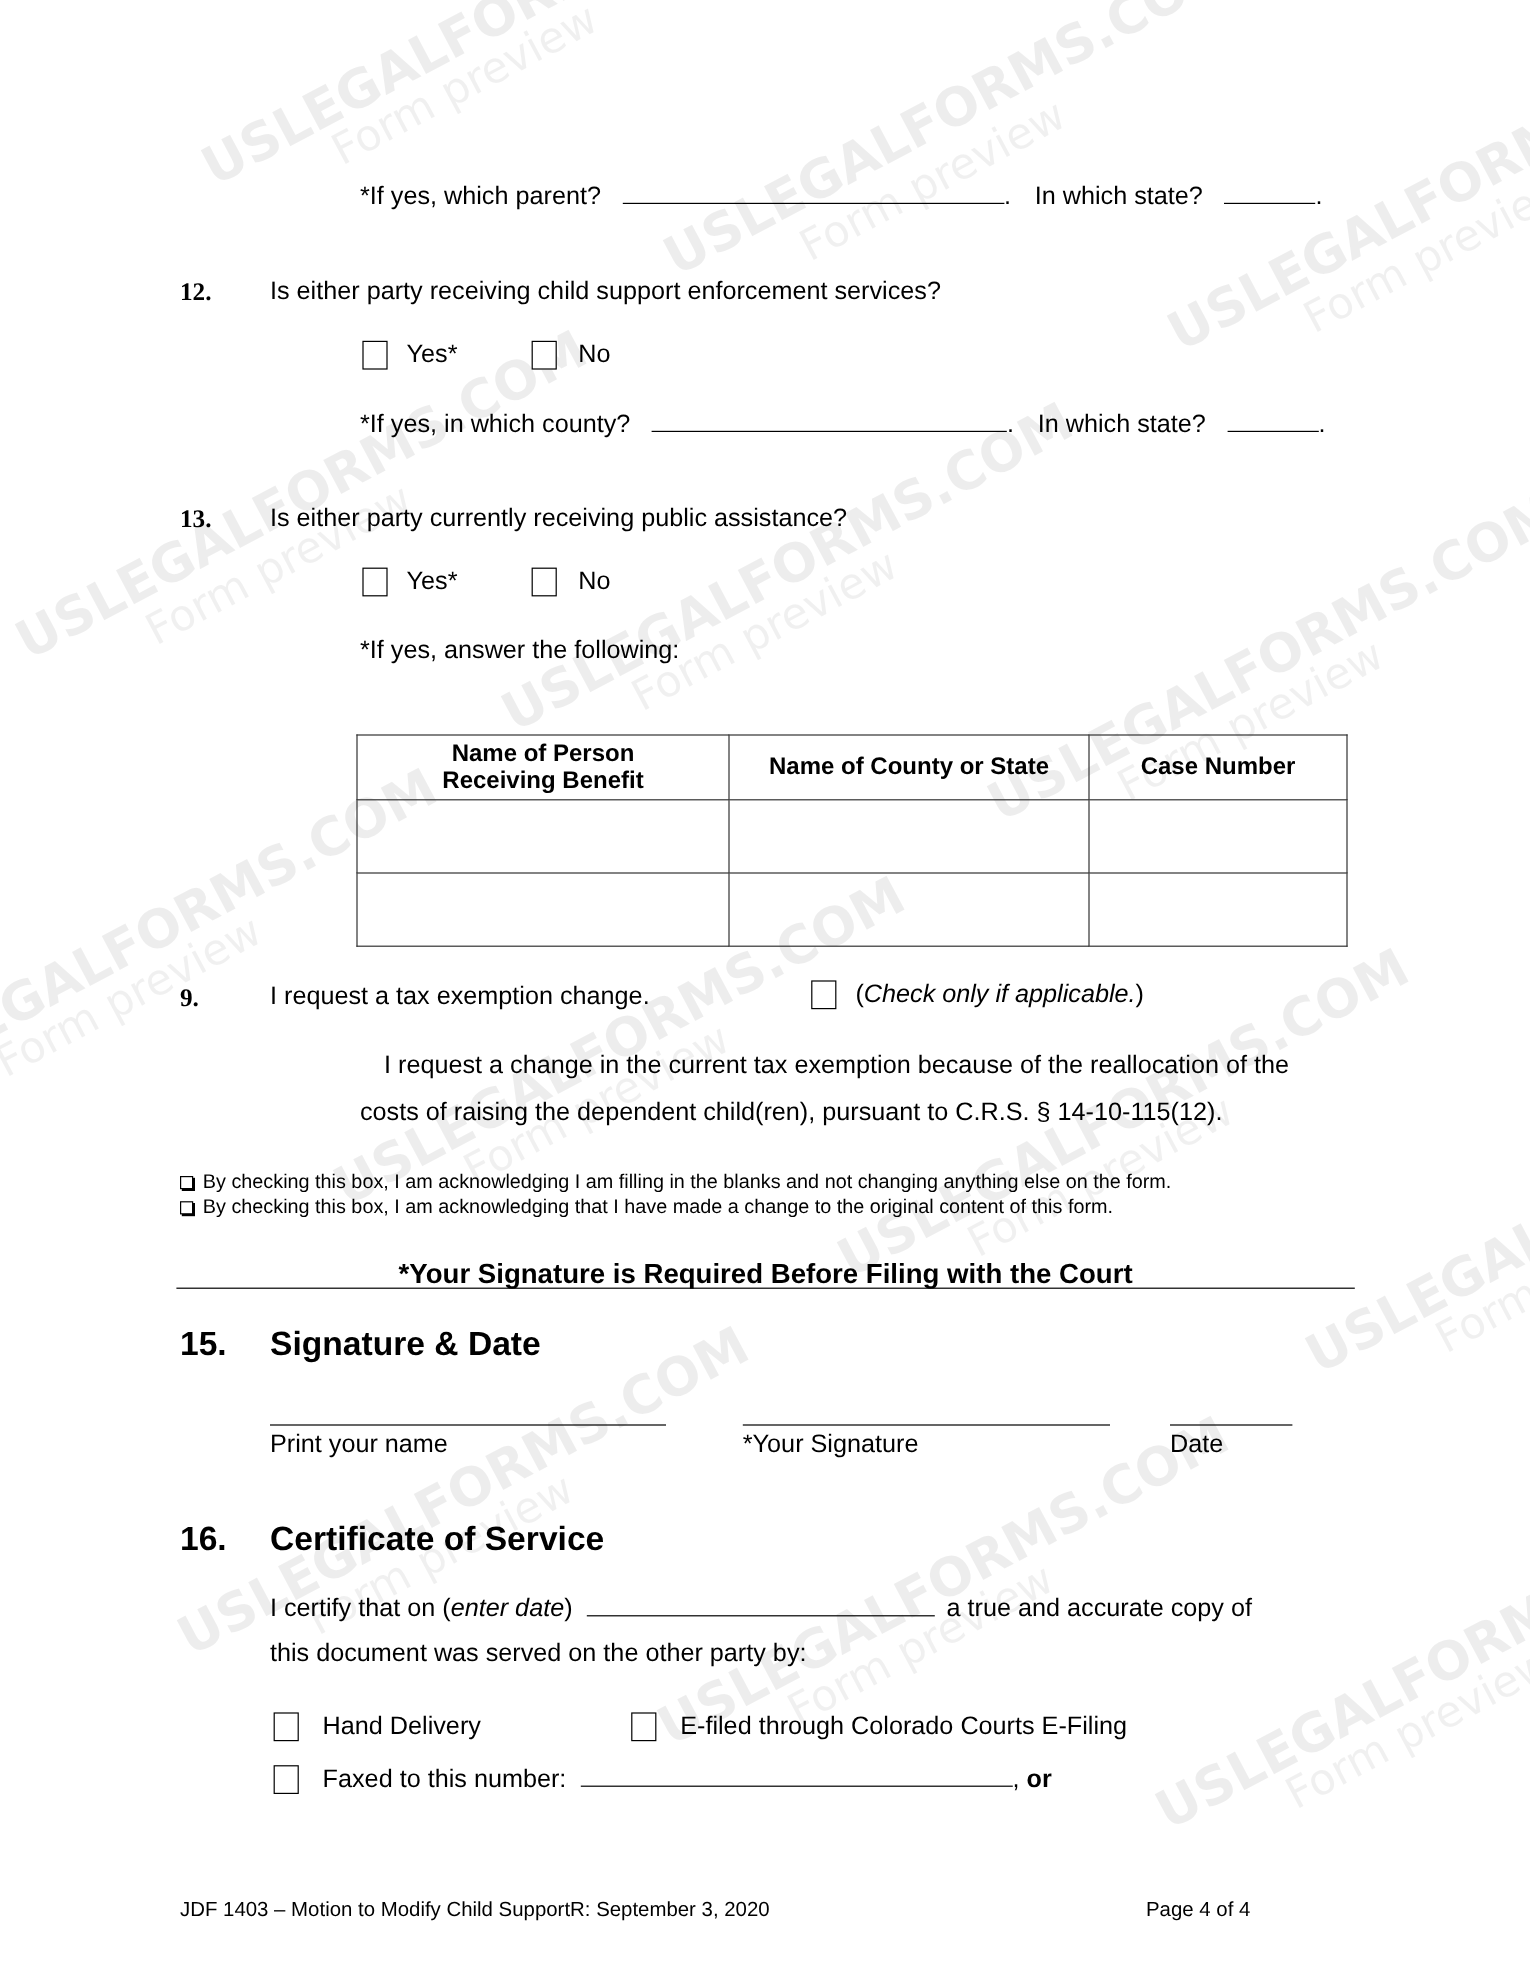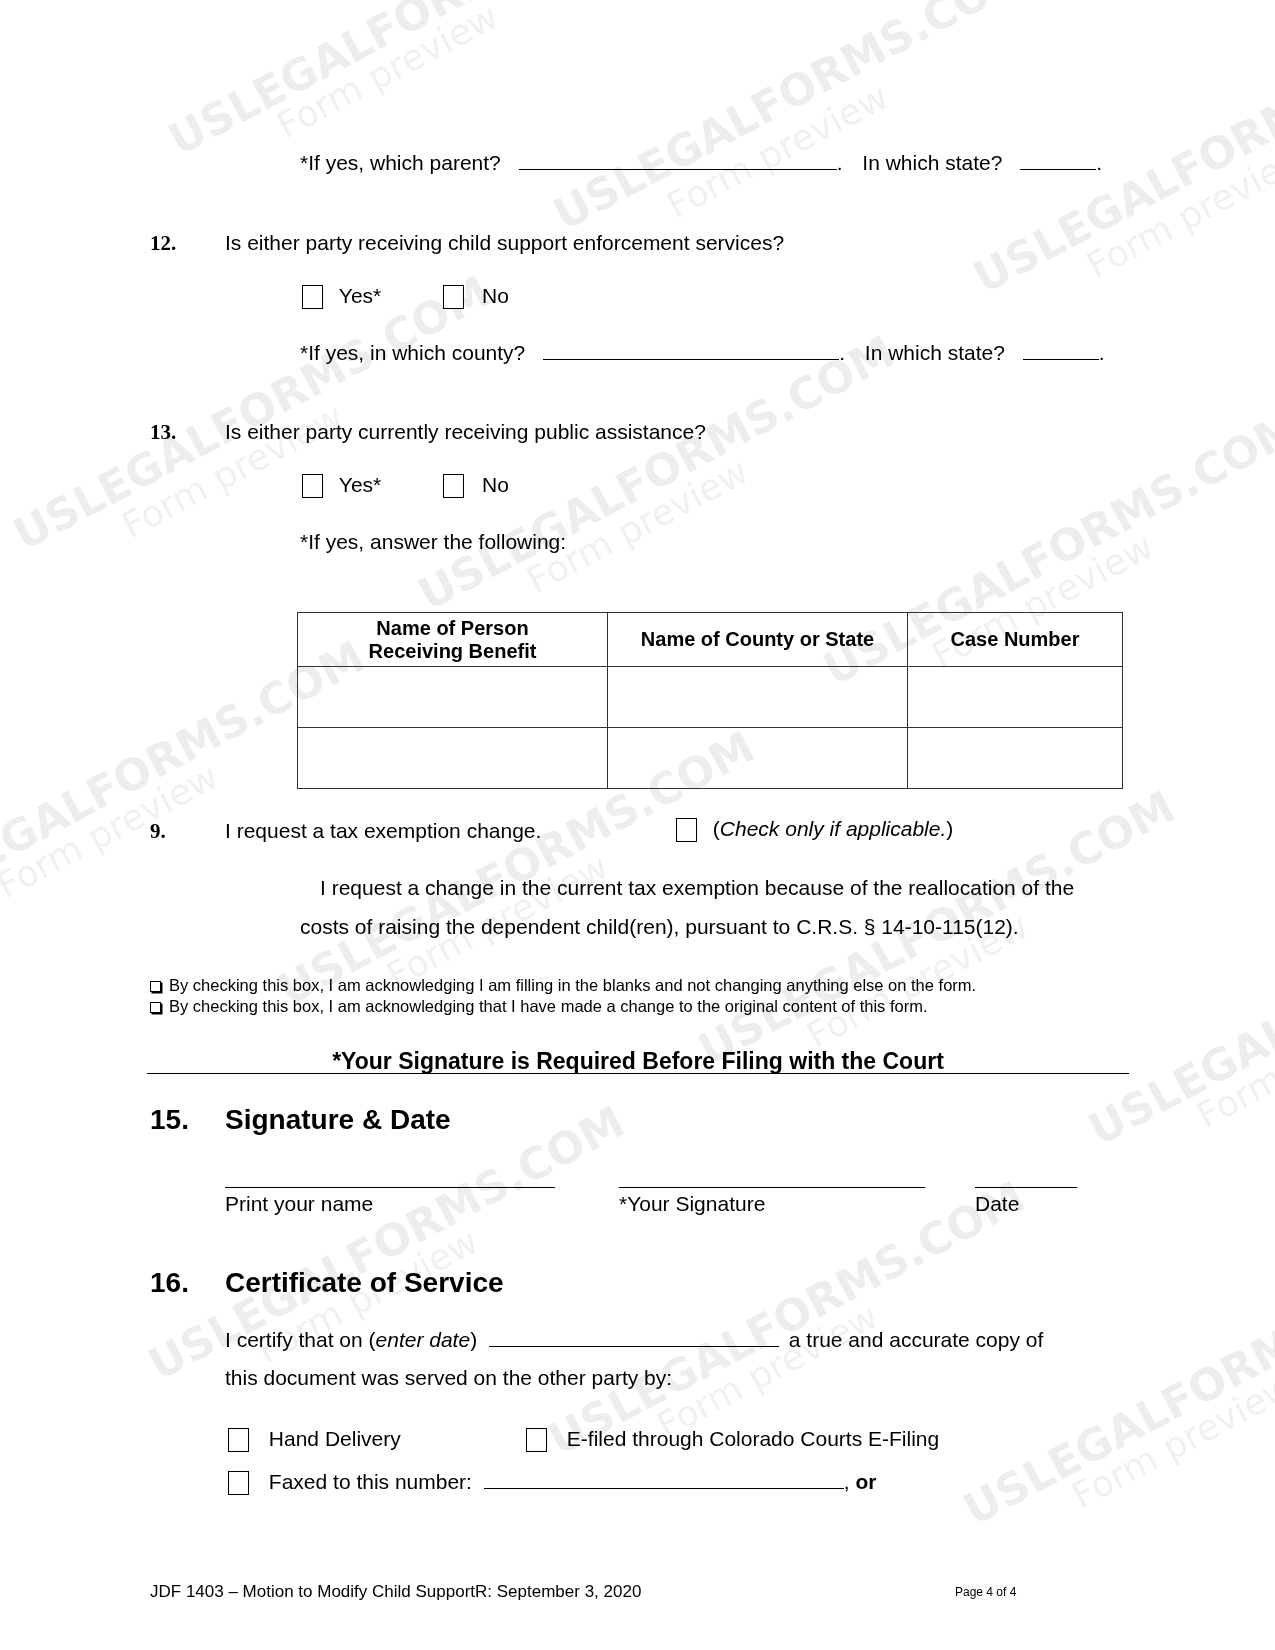--- a/index.html
+++ b/index.html
@@ -178,13 +178,13 @@
   <span class="cb"></span>
   <span style="margin-left:14px;">E-filed through Colorado Courts E-Filing</span>
 </div>
 <div class="abs t" style="left:228px;top:1470px;">
   <span class="cb"></span>
   <span style="margin-left:14px;">Faxed to this number:</span>
   <span class="blank" style="width:360px;margin-left:6px;"></span><span>, </span><b>or</b>
 </div>
 
 <div class="abs" style="left:150px;top:1582px;font-size:17px;line-height:20px;">JDF 1403  –  Motion to Modify Child SupportR: September 3, 2020</div>
-<div class="abs" style="left:955px;top:1582px;font-size:12px;line-height:20px;">Page 4 of 4</div>
+<div class="abs" style="left:955px;top:1582px;font-size:17px;line-height:20px;">Page 4 of 4</div>
 
 </body></html>

